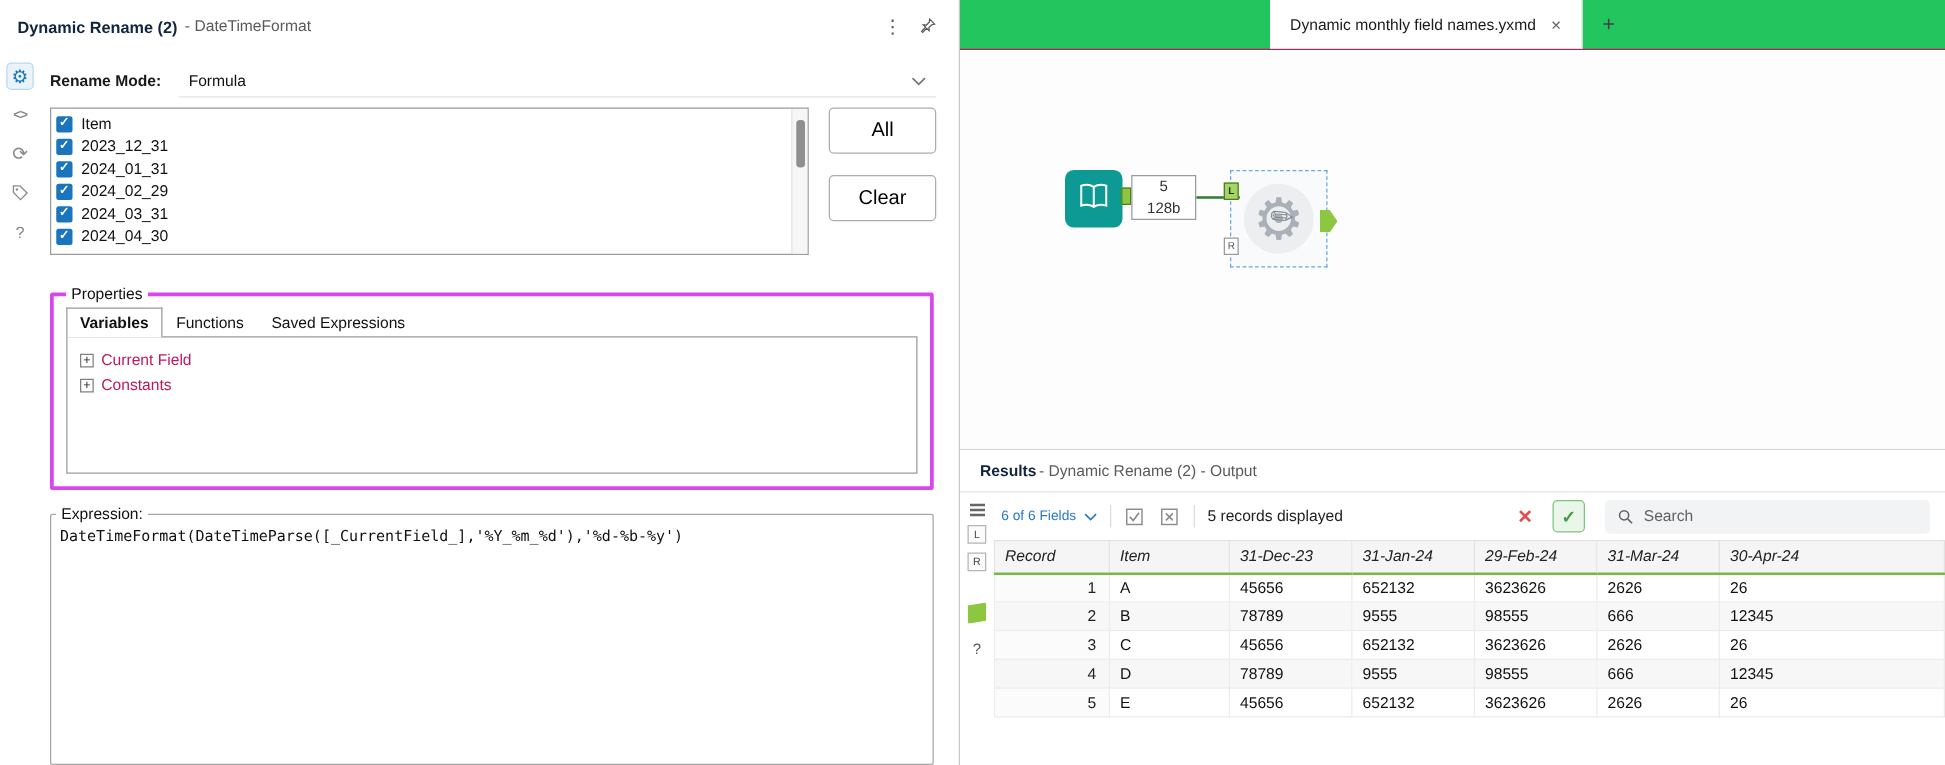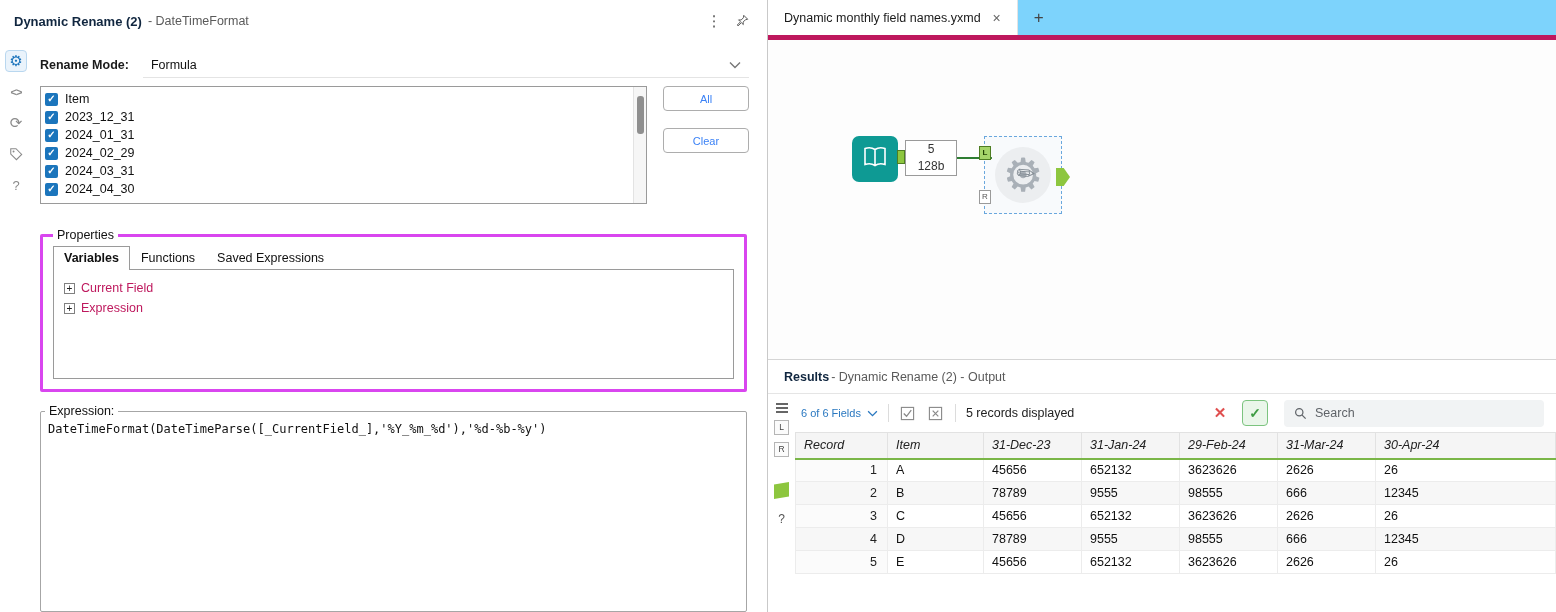--- a/index.html
+++ b/index.html
@@ -31,40 +31,40 @@
   .rename-combo .chev { margin-left:auto; }
 
   .list-row { display:flex; align-items:flex-start; flex:none; }
   .field-list { position:relative; flex:1; height:118px; border:1px solid #9a9a9a; background:#fff; padding:3px 16px 3px 4px; overflow:hidden; }
   .field-row { display:flex; align-items:center; height:18px; gap:7px; cursor:pointer; }
   .cb { width:13px; height:13px; min-width:13px; background:#1b75bc; border-radius:2px; color:#fff; font-size:10px; line-height:12px; text-align:center; font-weight:bold; }
   .field-label { font-size:12.5px; color:#111; white-space:nowrap; }
   .vscroll { position:absolute; right:0; top:0; bottom:0; width:13px; background:#f6f6f6; border-left:1px solid #e3e3e3; }
   .vthumb { position:absolute; left:3px; width:7px; top:9px; height:38px; background:#8f8f8f; border-radius:3px; cursor:pointer; }
   .btn-col { width:86px; margin-left:16px; display:flex; flex-direction:column; gap:17px; }
-  .btn { height:25px; border:1px solid #adadad; border-radius:4px; background:#fff; font-size:11px; color:#3b82f6; display:flex; align-items:center; justify-content:center; cursor:pointer; font-family:inherit; }
+  .btn { height:37px; border:1px solid #adadad; border-radius:4px; background:#fff; font-size:16px; color:#000000; display:flex; align-items:center; justify-content:center; cursor:pointer; font-family:inherit; }
 
   fieldset.props { border:3px solid #d946ef; border-radius:2px; margin:24px 2px 0 0; padding:2px 10px 10px; flex:none; }
   fieldset.props legend, fieldset.expr legend { font-size:12.5px; color:#111; padding:0 4px; }
   .ptabs { display:flex; position:relative; z-index:2; margin-top:2px; }
   .ptab { padding:4px 10px 5px; font-size:12.5px; color:#111; border:1px solid transparent; border-bottom:none; margin-bottom:-1px; cursor:pointer; white-space:nowrap; }
   .ptab.active { background:#fff; border-color:#9a9a9a; font-weight:bold; }
   .tree-box { border:1px solid #9a9a9a; background:#fff; height:110px; padding:8px 10px; }
   .tree-row { display:flex; align-items:center; height:20px; cursor:pointer; }
   .expander { width:11px; height:11px; min-width:11px; border:1px solid #808080; font-size:10px; line-height:9px; text-align:center; color:#222; margin-right:6px; background:#fff; }
   .tree-label { font-size:12.5px; color:#be185d;text-align:center; }
 
   fieldset.expr { border:1px solid #a6a6a6; border-radius:2px; margin:12px 2px 0 0; padding:2px 4px 4px; flex:1; min-height:0; display:flex; flex-direction:column; }
   .code { flex:1; font-family:"DejaVu Sans Mono", monospace; font-size:12px; color:#111; padding:2px 3px; white-space:pre-wrap; word-break:break-all; cursor:text; }
 
   
   .right-pane { flex:1; display:flex; flex-direction:column; min-width:0; }
 
   .canvas-area { height:360px; flex:none; display:flex; flex-direction:column; border-bottom:1px solid #d5d5d5; }
-  .tab-bar { height:40px; flex:none; background:#7dd3fc; border-bottom:5px solid #be185d; display:flex; align-items:stretch; }
+  .tab-bar { height:40px; flex:none; background:#22c55e; border-bottom:1px solid #be185d; display:flex; align-items:stretch;justify-content:center; }
   .doc-tab { display:flex; align-items:center; gap:12px; padding:0 16px; background:#fff; border-right:1px solid #e3e3e3; font-size:12.5px; color:#1a1a1a; cursor:pointer; }
   .tab-close { color:#666; font-size:14px; cursor:pointer; }
   .tab-plus { width:42px; display:flex; align-items:center; justify-content:center; font-size:17px; color:#444; cursor:pointer; }
   .canvas { flex:1; position:relative; background:#fdfdfd; overflow:hidden; }
 
   .node-input { position:absolute; left:84px; top:96px; width:46px; height:46px; background:#0e9a94; border-radius:7px; display:flex; align-items:center; justify-content:center; cursor:pointer; }
   .out-tab { position:absolute; left:129px; top:110px; width:8px; height:14px; background:#8dc63f; border:1px solid #4e7d22; }
   .conn-line { position:absolute; left:132px; top:117px; width:92px; height:2px; background:#2e7d32; }
   .conn-label { position:absolute; left:137px; top:100px; width:52px; height:36px; background:#fff; border:1px solid #9a9a9a; text-align:center; font-size:12px; line-height:17px; z-index:2; cursor:pointer; }
 
@@ -199,21 +199,21 @@
               <span class="ptab">Functions</span>
               <span class="ptab">Saved Expressions</span>
             </div>
           <div class="tree-box">
               <div class="tree-row">
                 <span class="expander">+</span>
                 <span class="tree-label">Current Field</span>
               </div>
               <div class="tree-row">
                 <span class="expander">+</span>
-                <span class="tree-label">Expression</span>
+                <span class="tree-label">Constants</span>
               </div>
             </div>
         </fieldset>
 
         <fieldset class="expr">
           <legend>Expression:</legend>
           <div class="code">DateTimeFormat(DateTimeParse([_CurrentField_],'%Y_%m_%d'),'%d-%b-%y')</div>
         </fieldset>
       </div>
     </div>

